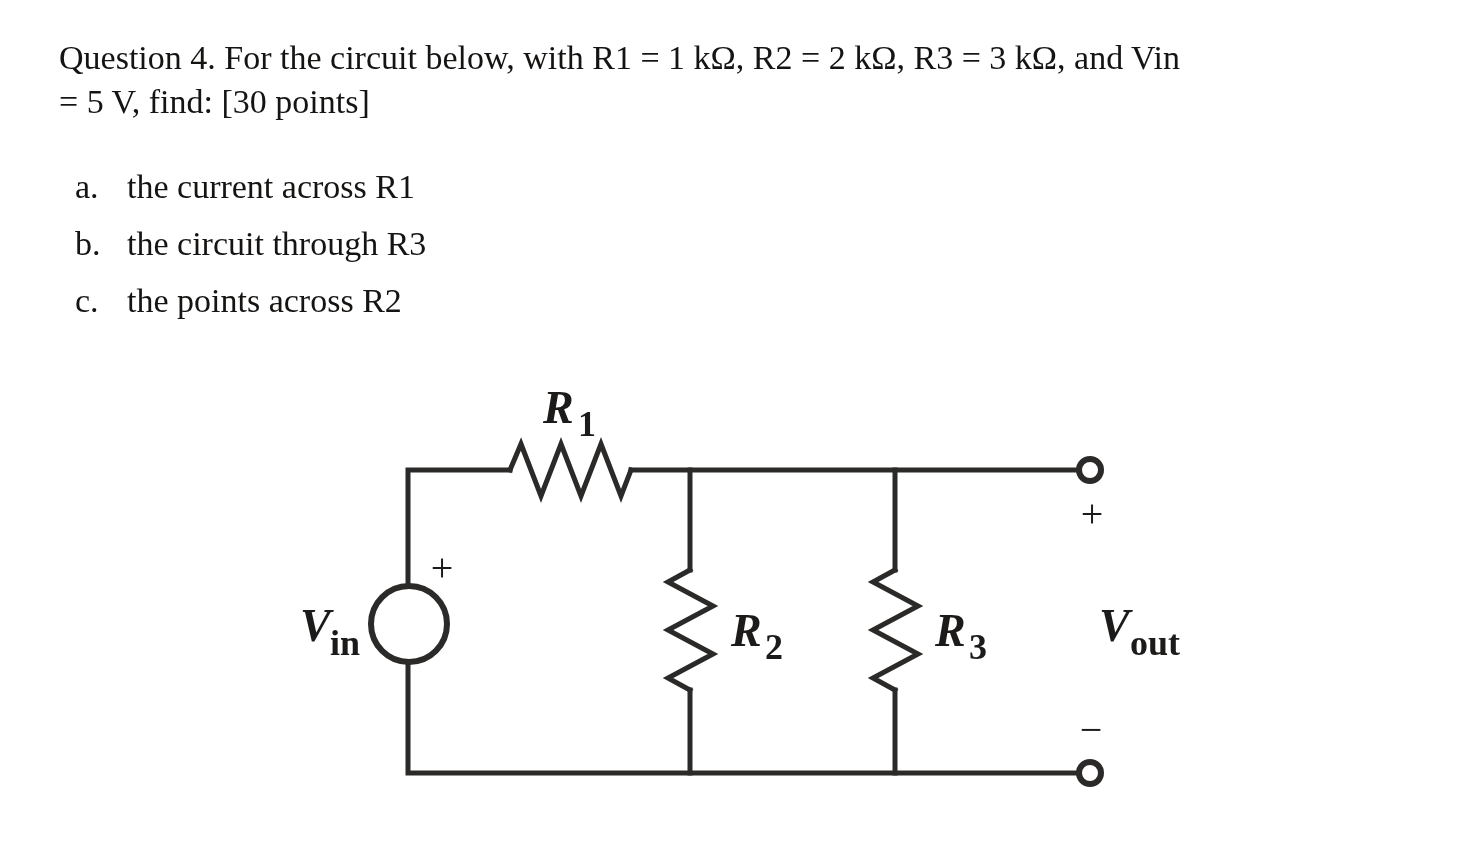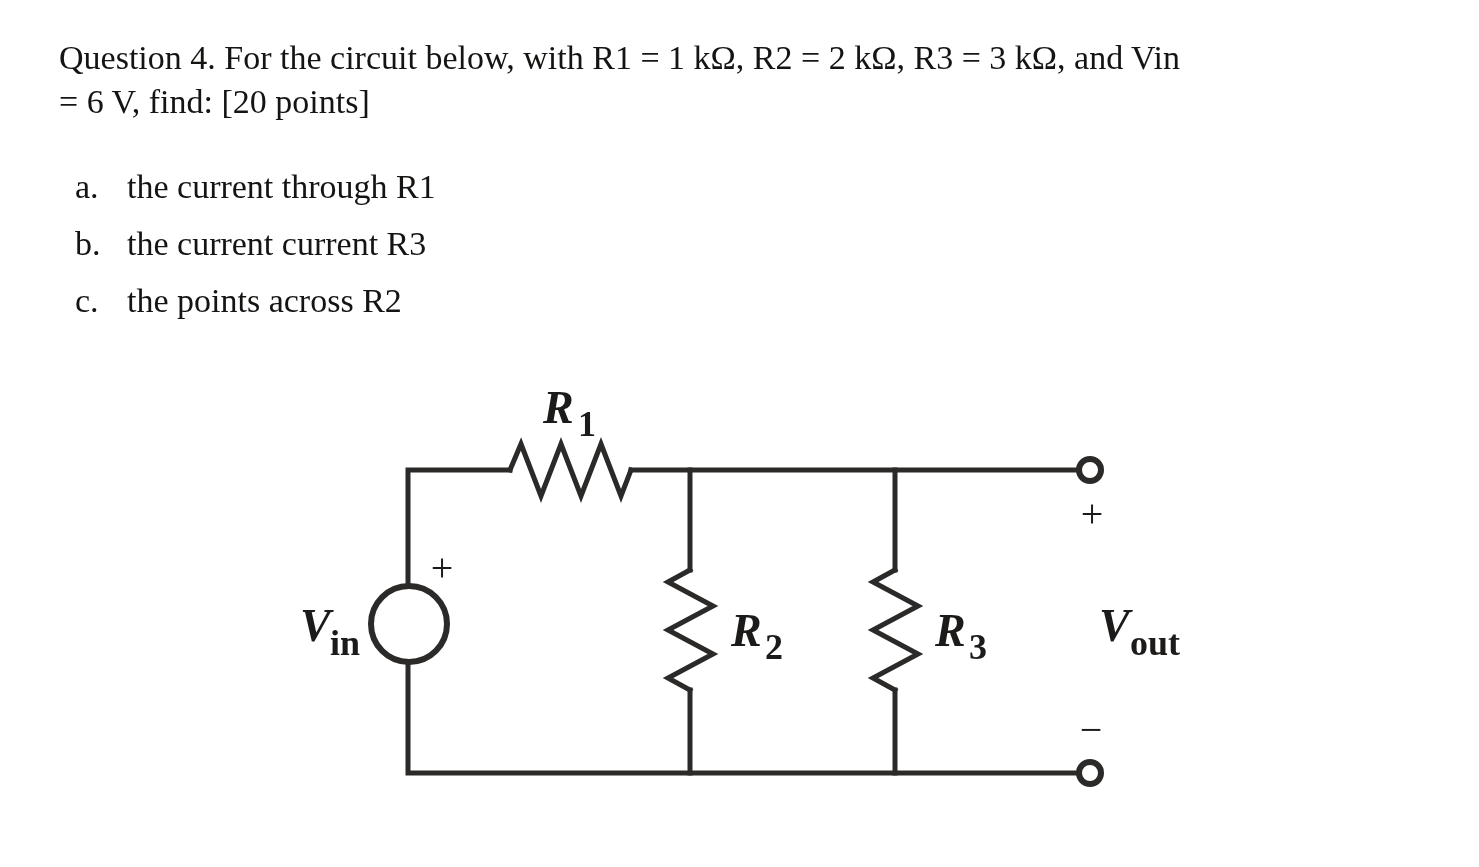--- a/index.html
+++ b/index.html
@@ -66,29 +66,29 @@
     text-anchor: middle;
   }
 </style>
 </head>
 <body>
 
 <div class="page" style="color: rgb(22, 20, 18);">
 
   <div class="question">
     <div>Question 4. For the circuit below, with R1 = 1 kΩ, R2 = 2 kΩ, R3 = 3 kΩ, and Vin</div>
-    <div>= 6 V, find: [20 points]</div>
+    <div>= 5 V, find: [30 points]</div>
   </div>
 
   <div class="tasks">
     <div class="task">
-      <span class="task-marker">a.</span><span>the current through R1</span>
+      <span class="task-marker">a.</span><span>the current across R1</span>
     </div>
     <div class="task">
-      <span class="task-marker">b.</span><span>the current current R3</span>
+      <span class="task-marker">b.</span><span>the circuit through R3</span>
     </div>
     <div class="task">
       <span class="task-marker">c.</span><span>the points across R2</span>
     </div>
   </div>
 
   <svg class="circuit" width="1479" height="867" viewBox="0 0 1479 867" xmlns="http://www.w3.org/2000/svg">
 
     <g class="wires" stroke="#2c2a28">
 

